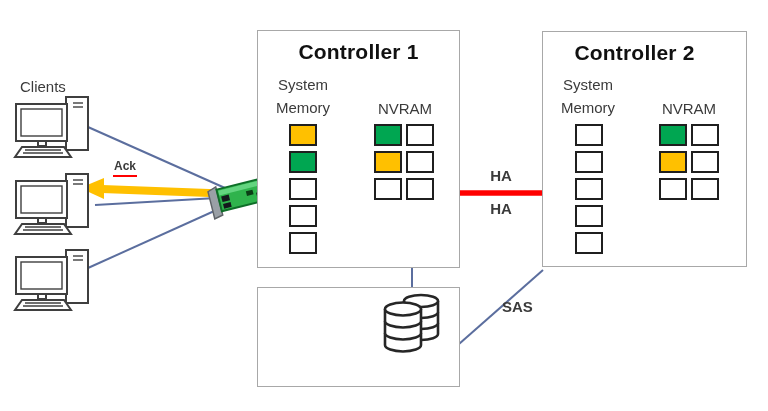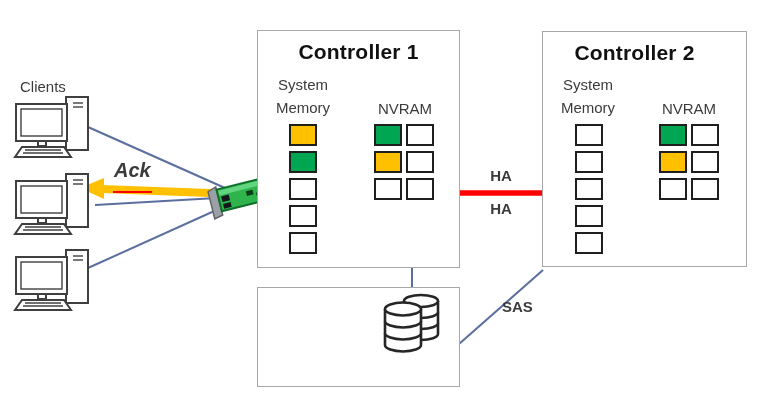--- a/index.html
+++ b/index.html
@@ -23,22 +23,22 @@
   }
   .lbl{position:absolute;font-size:15px;line-height:23px;color:var(--c-label,#3b3b3b);}
   .ctr{text-align:center;}
   .cells{position:absolute;}
   .cellcols{position:absolute;display:flex;gap:4px;}
   .cell{
     width:24px;height:18px;border:2px solid var(--c-cell_border,#1f1f1f);
     margin-bottom:5px;background:#fff;box-sizing:content-box;
   }
   .ack-lbl{
-    position:absolute;font-size:20px;font-weight:600;color:var(--c-label,#3b3b3b);
-    border-bottom:2px solid var(--c-red,#f00);padding:0 1px 9px 1px;font-style:italic;
+    position:absolute;font-size:12px;font-weight:600;color:var(--c-label,#3b3b3b);
+    border-bottom:2px solid var(--c-red,#f00);padding:0 1px 2px 1px;
   }
   .semib{font-weight:600;}
   .icon{position:absolute;}
   .nic{transform:rotate(-14deg);}
   .pc-ln{fill:#fff;stroke:#3f3f3f;stroke-width:2;}
   .pc-thin{fill:none;stroke:#3f3f3f;stroke-width:1.4;}
   .db-ln{fill:#fff;stroke:#262626;stroke-width:2.6;stroke-linejoin:round;}
 </style>
 </head>
 <body>

